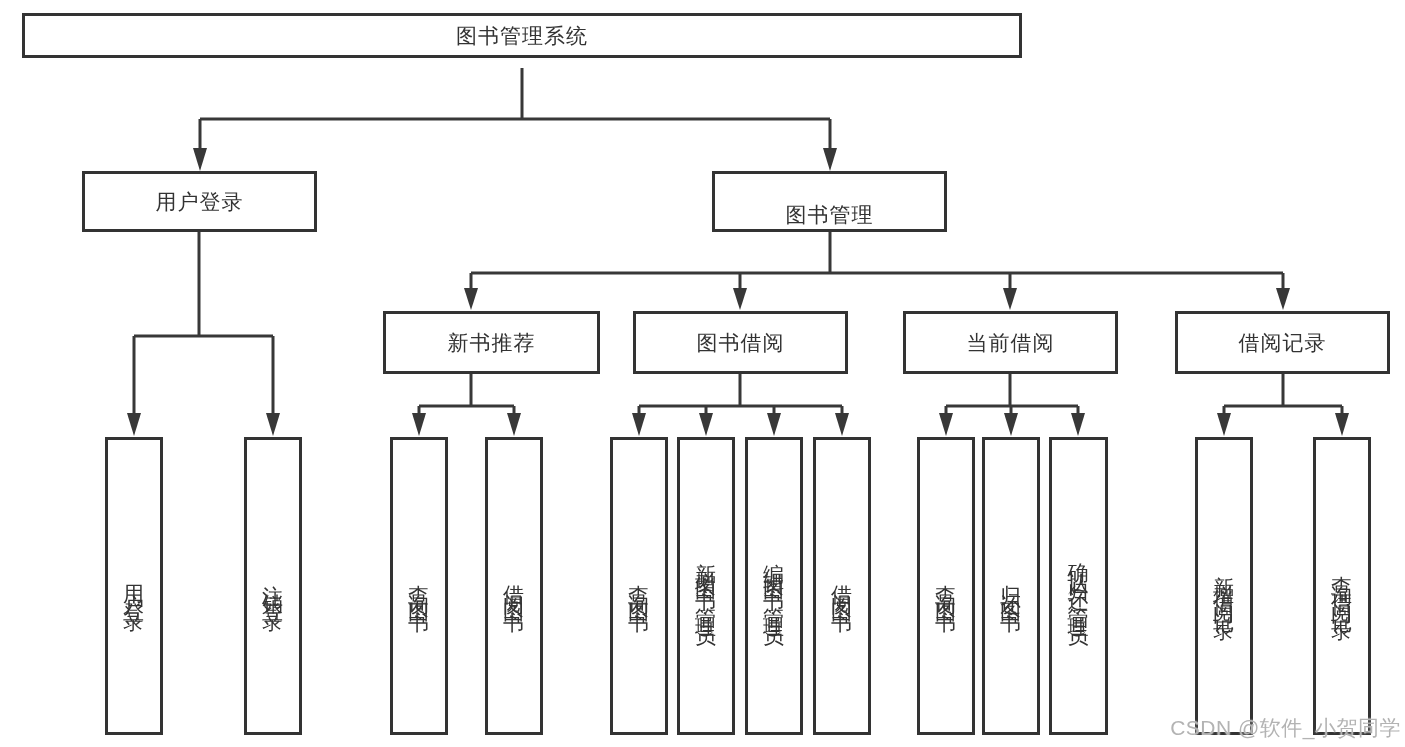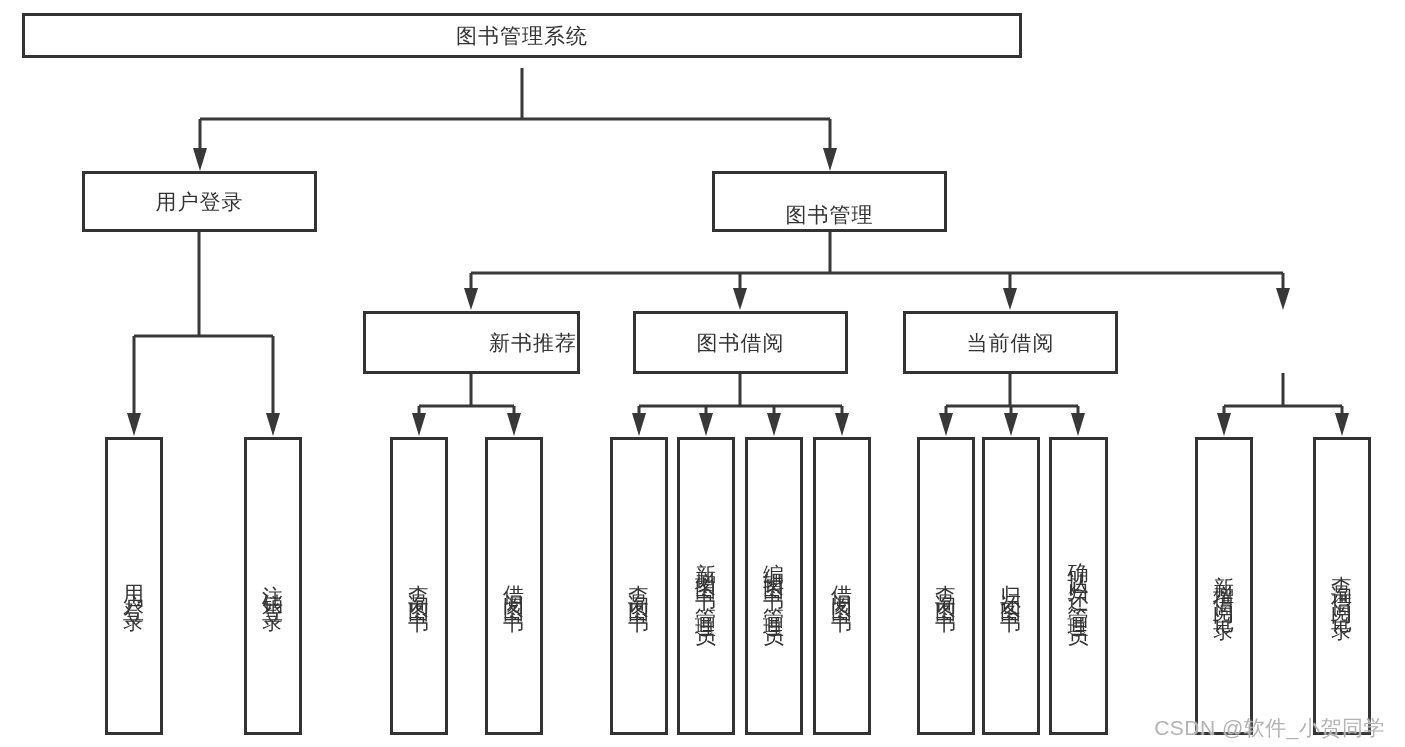--- a/index.html
+++ b/index.html
@@ -31,21 +31,21 @@
     writing-mode:vertical-lr;
     letter-spacing:9px;
     font-size:21px;
     line-height:1;
   }
   .node.root{left:22px;top:13px;width:1000px;height:45px;}
   .node.lvl2{top:171px;width:235px;height:61px;}
   .node.lvl3{top:311px;height:63px;}
   .watermark{
     position:absolute;
-    right:20px;top:714px;
+    right:4px;top:714px;
     font-size:21px;
     color:#b3b3b3;
     letter-spacing:0.5px;
     z-index:5;
     text-shadow:0 0 2px #ffffff;
     white-space:nowrap;
     text-align:center;
   }
 </style>
 </head>
@@ -93,28 +93,31 @@
     <span class="lbl">图书管理系统</span>
   </div>
 
   <div class="node lvl2" style="left:82px;">
     <span class="lbl">用户登录</span>
   </div>
   <div class="node lvl2" style="left:712px;align-items:flex-end;">
     <span class="lbl">图书管理</span>
   </div>
 
-  <div class="node lvl3" style="left:363px;width:217px;justify-content:flex-end;">
+  <div class="node lvl3" style="left:383px;width:217px;">
     <span class="lbl">新书推荐</span>
   </div>
   <div class="node lvl3" style="left:633px;width:215px;">
     <span class="lbl">图书借阅</span>
   </div>
   <div class="node lvl3" style="left:903px;width:215px;">
     <span class="lbl">当前借阅</span>
+  </div>
+  <div class="node lvl3" style="left:1175px;width:215px;">
+    <span class="lbl">借阅记录</span>
   </div>
 
   <div class="node leaf" style="left:105px;">
     <span class="lbl">用户登录</span>
   </div>
   <div class="node leaf" style="left:244px;">
     <span class="lbl">注销登录</span>
   </div>
 
   <div class="node leaf" style="left:390px;">

